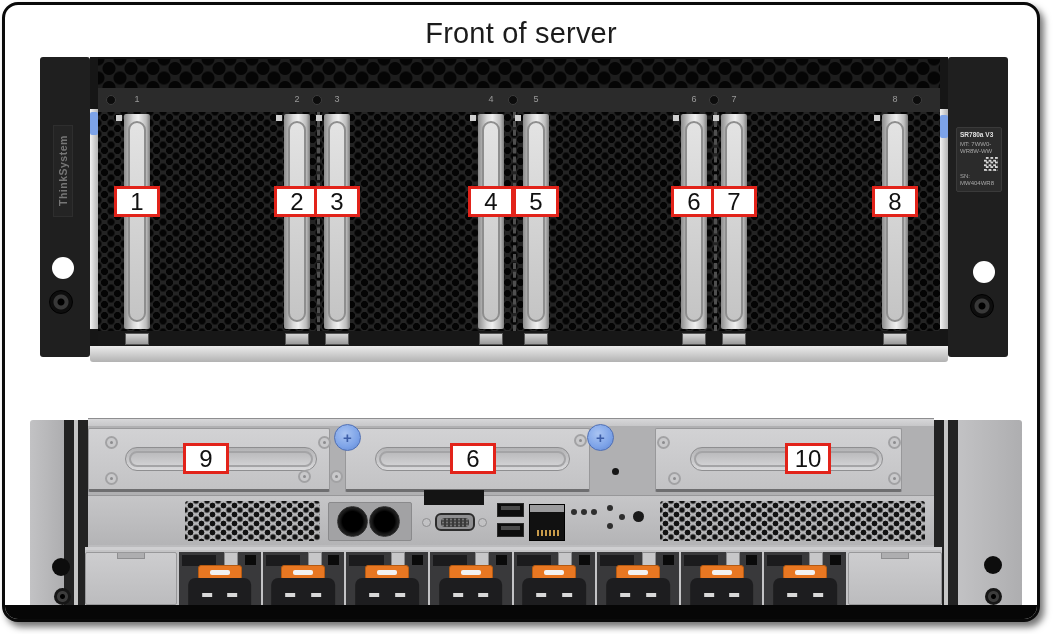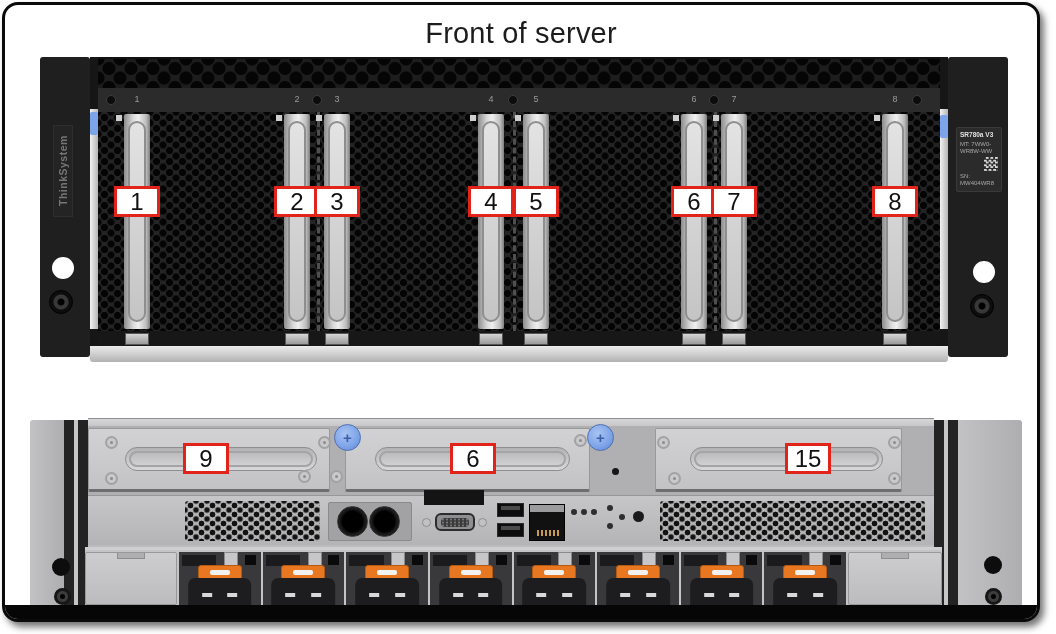--- a/index.html
+++ b/index.html
@@ -350,21 +350,21 @@
           <span class="rscrew" style="left:242px;top:44px"></span>
           <span class="rscrew" style="left:486px;top:8px"></span>
           <span class="rscrew" style="left:569px;top:10px"></span>
           <span class="rscrew" style="left:580px;top:46px"></span>
           <span class="rscrew" style="left:800px;top:10px"></span>
           <span class="rscrew" style="left:800px;top:46px"></span>
           <span class="rdot" style="left:524px;top:42px"></span>
 
           <div class="callout" style="left:95px">9</div>
           <div class="callout" style="left:362px">6</div>
-          <div class="callout" style="left:697px">15</div>
+          <div class="callout" style="left:697px">10</div>
         </div>
 
         <div class="dark-recess"></div>
 
         <div class="io-row">
           <div class="vent left"></div>
           <div class="vent right"></div>
 
           <div class="pwr-plate">
             <div class="pwr-circle pwr-1"></div>

